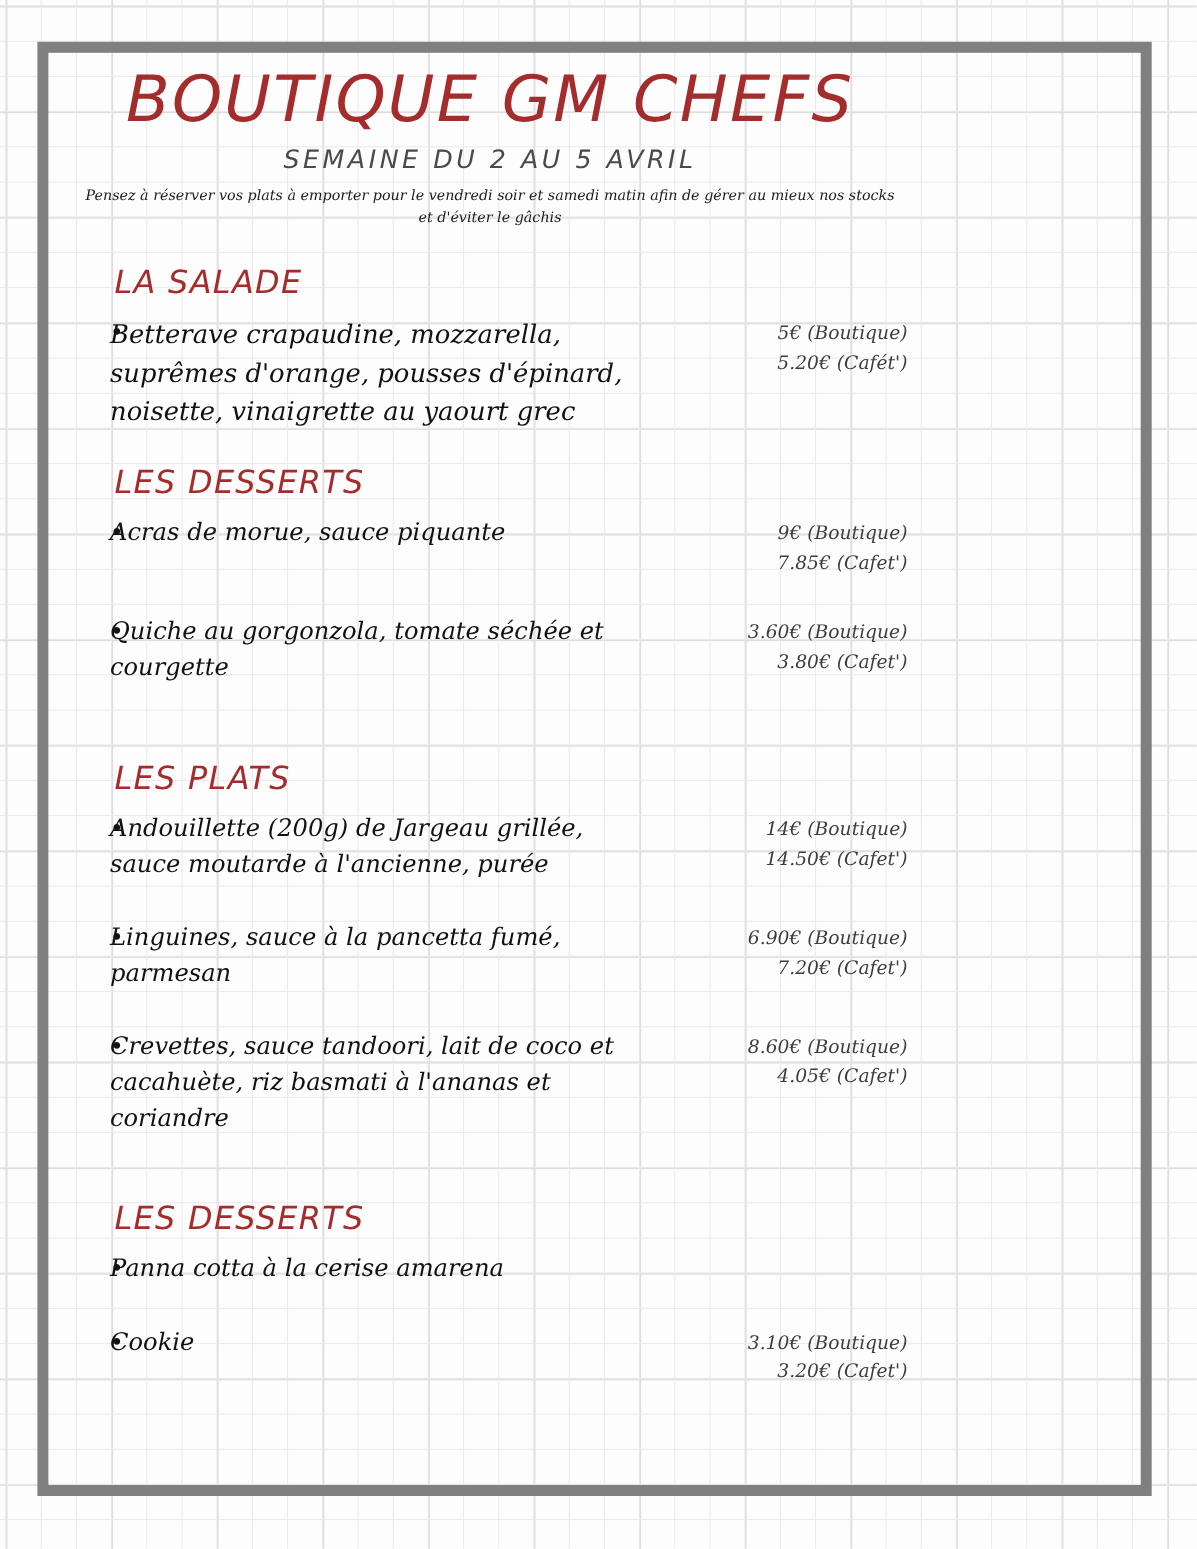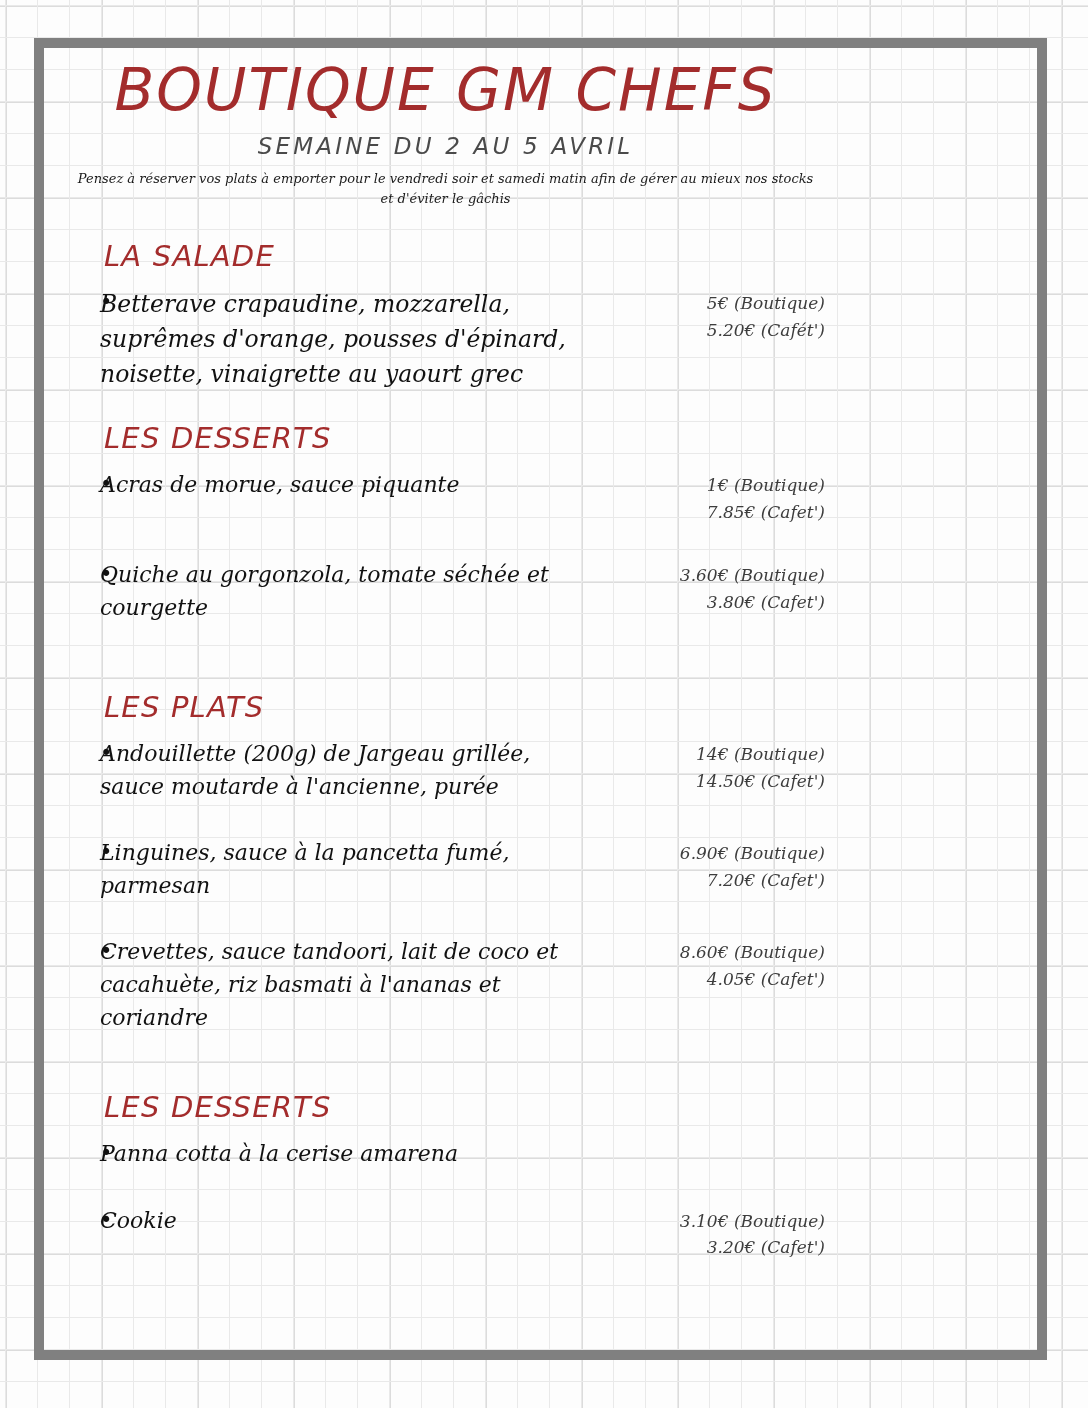--- a/index.html
+++ b/index.html
@@ -168,21 +168,21 @@
       </div>
     </div>
   </div>
 
   <div class="section">
     <div class="section-heading">LES DESSERTS</div>
     <div class="item spaced">
       <div class="bullet">•</div>
       <div class="item-name">Acras de morue, sauce piquante</div>
       <div class="prices">
-        <div class="price-line">1€ (Boutique)</div>
+        <div class="price-line">9€ (Boutique)</div>
         <div class="price-line">7.85€ (Cafet')</div>
       </div>
     </div>
     <div class="item">
       <div class="bullet">•</div>
       <div class="item-name">Quiche au gorgonzola, tomate séchée et courgette</div>
       <div class="prices">
         <div class="price-line">3.60€ (Boutique)</div>
         <div class="price-line">3.80€ (Cafet')</div>
       </div>

